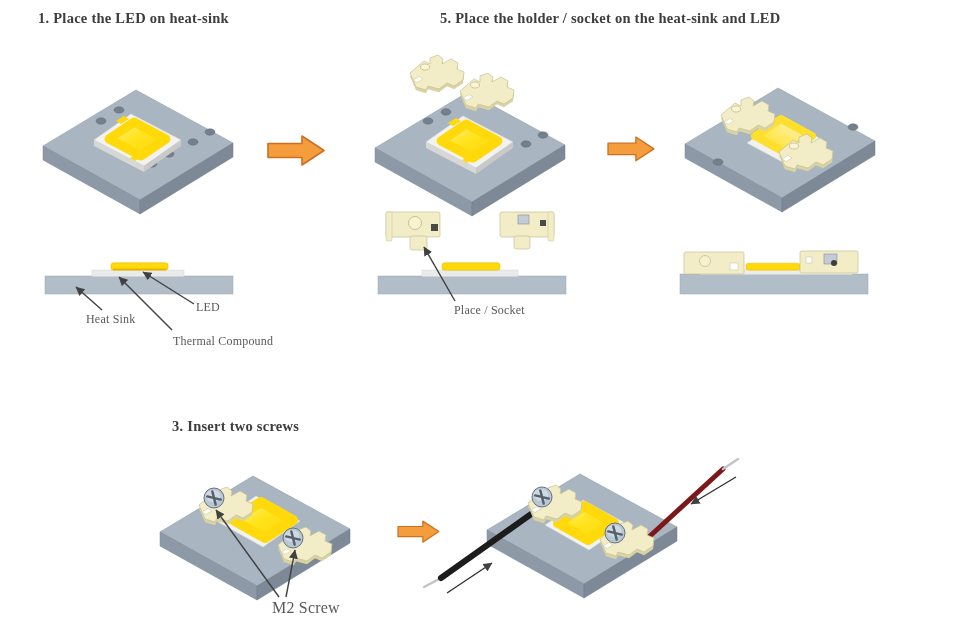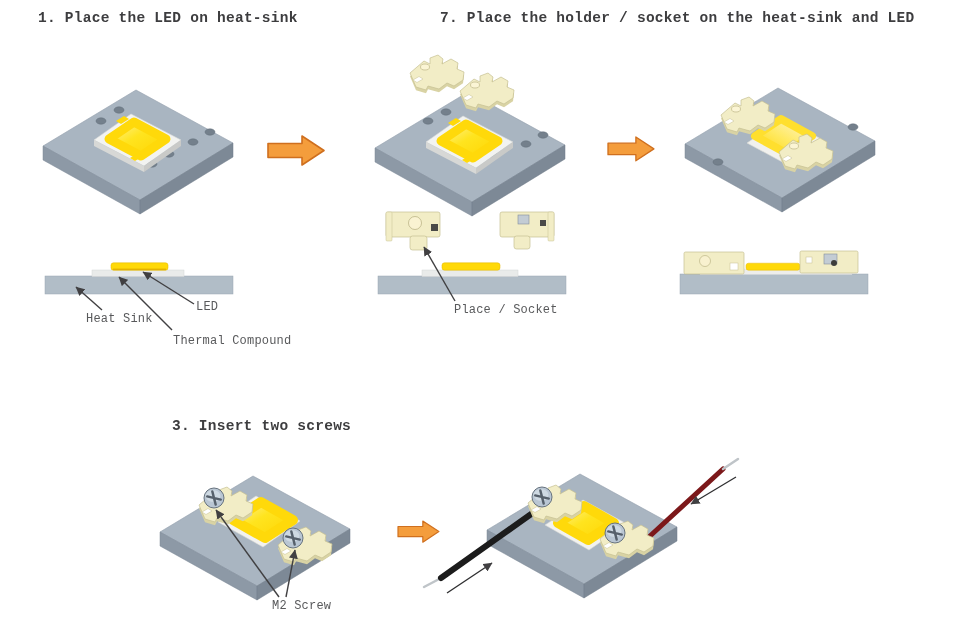--- a/index.html
+++ b/index.html
@@ -1,24 +1,24 @@
 <!DOCTYPE html>
 <html><head>
 <meta charset="utf-8">
 <style>
   *{margin:0;padding:0;box-sizing:border-box}
   html,body{width:960px;height:640px;background:#fff;overflow:hidden}
   .canvas{position:relative;width:960px;height:576px;background:#fff;
-          font-family:Liberation Mono, monospace;}
+          font-family:Liberation Serif, serif;}
   .art{position:absolute;left:0;top:0}
   .title{position:absolute;font-size:14.5px;font-weight:700;color:#3d3d3f;
          letter-spacing:.25px;white-space:nowrap}
   .lbl{position:absolute;font-size:12px;font-weight:400;color:#58595b;
        letter-spacing:.2px;white-space:nowrap}
-  .lbl.small{font-size:12px}
+  .lbl.small{font-size:16px}
 </style>
 </head>
 <body>
 
 <div class="canvas">
 
 <svg class="art" width="960" height="640" viewBox="0 0 960 640">
   <defs>
     <marker id="ah" markerUnits="userSpaceOnUse" markerWidth="10" markerHeight="9" refX="8.5" refY="4.5" orient="auto">
       <path d="M0,0 L9,4.5 L0,9 Z" fill="#414042"></path>
@@ -183,21 +183,21 @@
     <use href="#holder" transform="translate(528,484)"></use>
     <use href="#holder" transform="translate(600,520)"></use>
     <use href="#screw" transform="translate(542,497)"></use>
     <use href="#screw" transform="translate(615,533)"></use>
     <line x1="447" y1="593" x2="492" y2="563" stroke="#2f2f31" stroke-width="1.3" marker-end="url(#ah)"></line>
     <line x1="736" y1="477" x2="691" y2="504" stroke="#2f2f31" stroke-width="1.3" marker-end="url(#ah)"></line>
   </g>
 </svg>
 
 <div class="title" style="left:38px;top:10px">1. Place the LED on heat-sink</div>
-<div class="title" style="left:440px;top:10px">7. Place the holder / socket on the heat-sink and LED</div>
+<div class="title" style="left:440px;top:10px">5. Place the holder / socket on the heat-sink and LED</div>
 <div class="title" style="left:172px;top:418px">3. Insert two screws</div>
 
 <div class="lbl" style="left:86px;top:312px">Heat Sink</div>
 <div class="lbl" style="left:196px;top:300px">LED</div>
 <div class="lbl" style="left:173px;top:334px">Thermal Compound</div>
 <div class="lbl" style="left:454px;top:303px">Place / Socket</div>
 <div class="lbl small" style="left:272px;top:599px">M2 Screw</div>
 
 </div>
 

